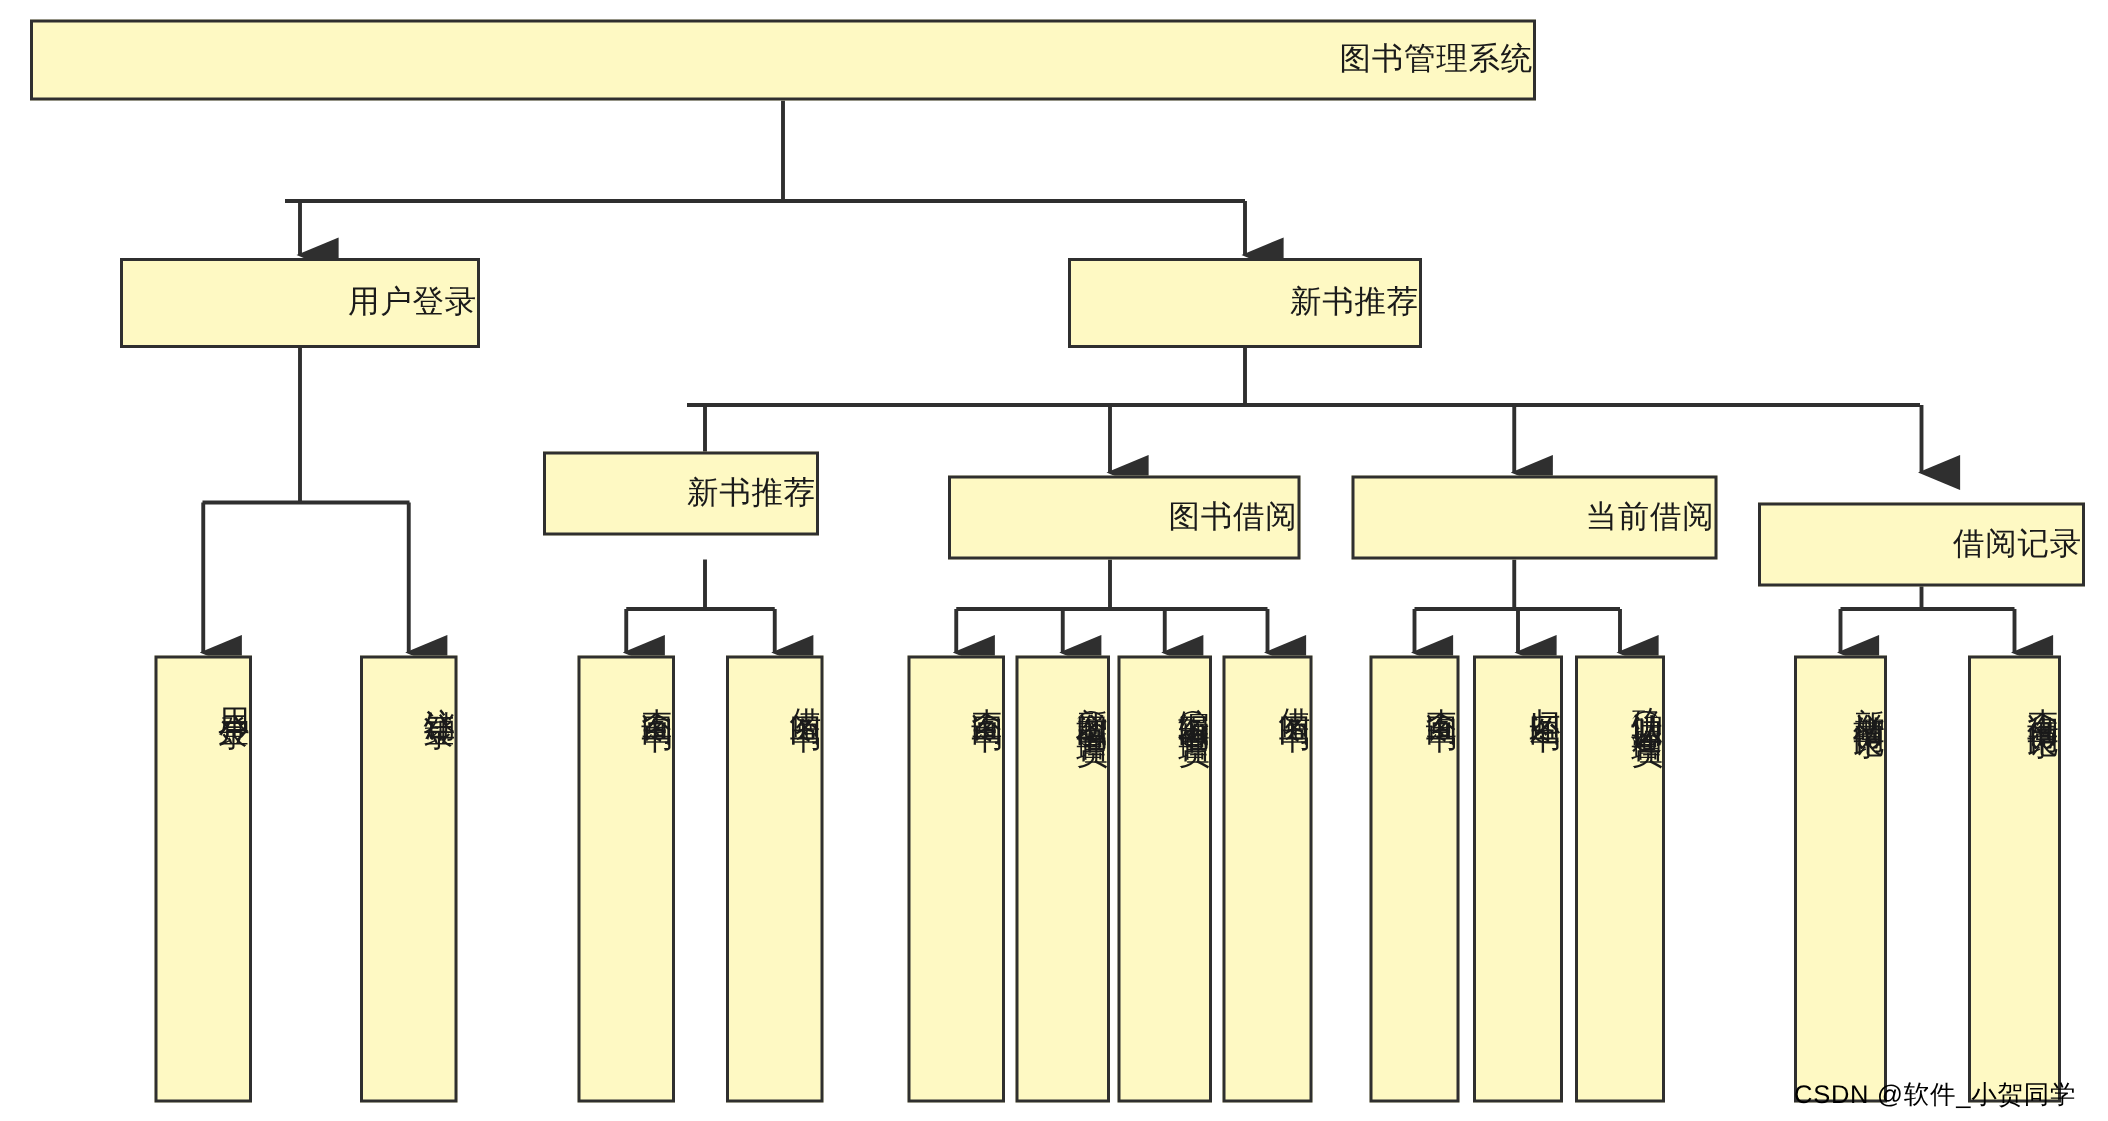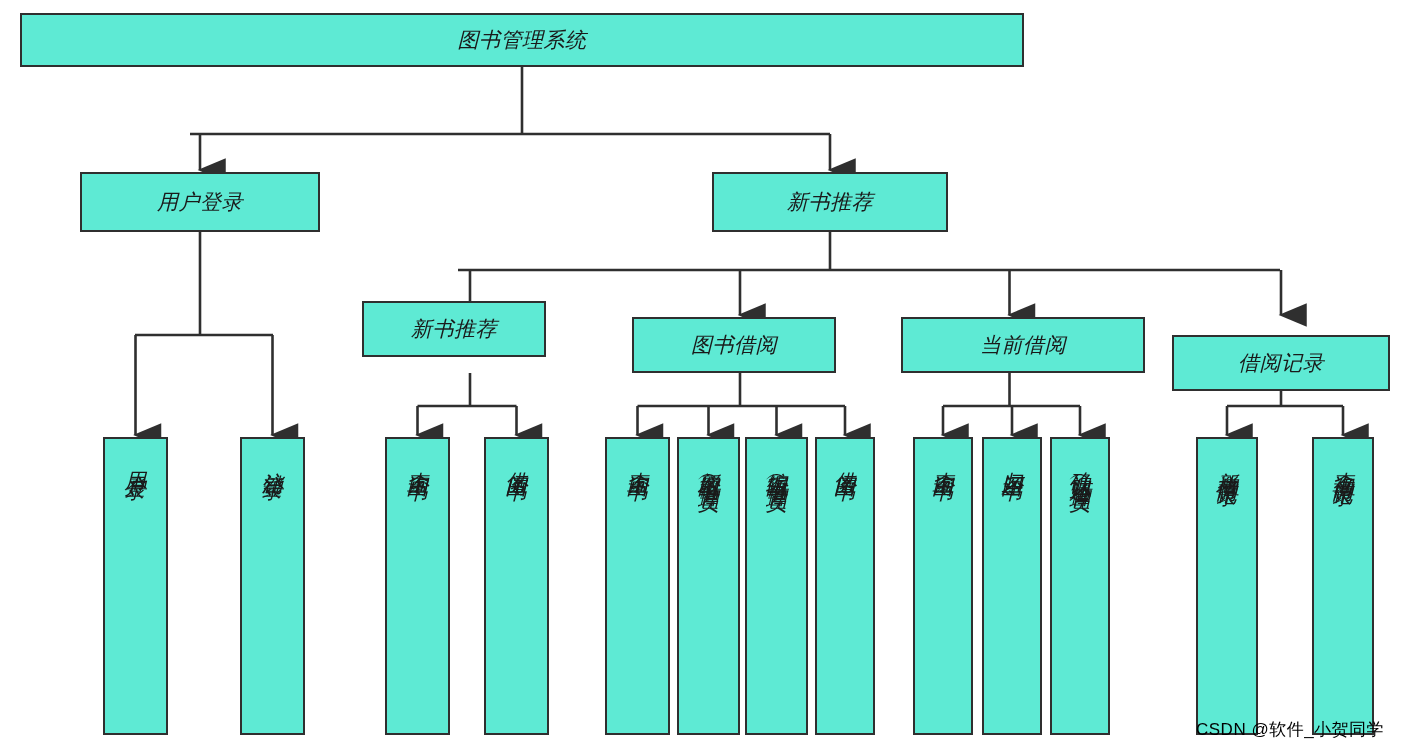--- a/index.html
+++ b/index.html
@@ -21,27 +21,26 @@
     position: absolute;
     left: 0;
     top: 0;
     width: 1405px;
     height: 747px;
   }
   .node {
     position: absolute;
     box-sizing: border-box;
     border: 2px solid #2f2f2f;
-    background: #5eead4;
+    background: #fef9c3;
     display: flex;
     align-items: center;
-    justify-content: center;
+    justify-content: flex-end;
     color: #1a1a1a;
     z-index: 2;
-    font-style: italic;
   }
   .node-label {
     display: block;
     text-align: center;
     line-height: 1.12;
     white-space: nowrap;
   }
   .horiz .node-label {
     font-size: 21px;
     letter-spacing: 0.5px;
@@ -120,21 +119,21 @@
       </div>
       <div class="node horiz" style="left: 80px; top: 172px; width: 240px; height: 60px;">
         <span class="node-label">用户登录</span>
       </div>
       <div class="node horiz" style="left: 712px; top: 172px; width: 236px; height: 60px;">
         <span class="node-label">新书推荐</span>
       </div>
       <div class="node horiz" style="left: 362px; top: 301px; width: 184px; height: 56px;">
         <span class="node-label">新书推荐</span>
       </div>
-      <div class="node horiz" style="left: 632px; top: 317px; width: 204px; height: 56px;">
+      <div class="node horiz" style="left: 632px; top: 317px; width: 235px; height: 56px;">
         <span class="node-label">图书借阅</span>
       </div>
       <div class="node horiz" style="left: 901px; top: 317px; width: 244px; height: 56px;">
         <span class="node-label">当前借阅</span>
       </div>
       <div class="node horiz" style="left: 1172px; top: 335px; width: 218px; height: 56px;">
         <span class="node-label">借阅记录</span>
       </div>
       <div class="node vert" style="left: 103px; top: 437px; width: 65px; height: 298px;">
         <span class="node-label">用户登录</span>

